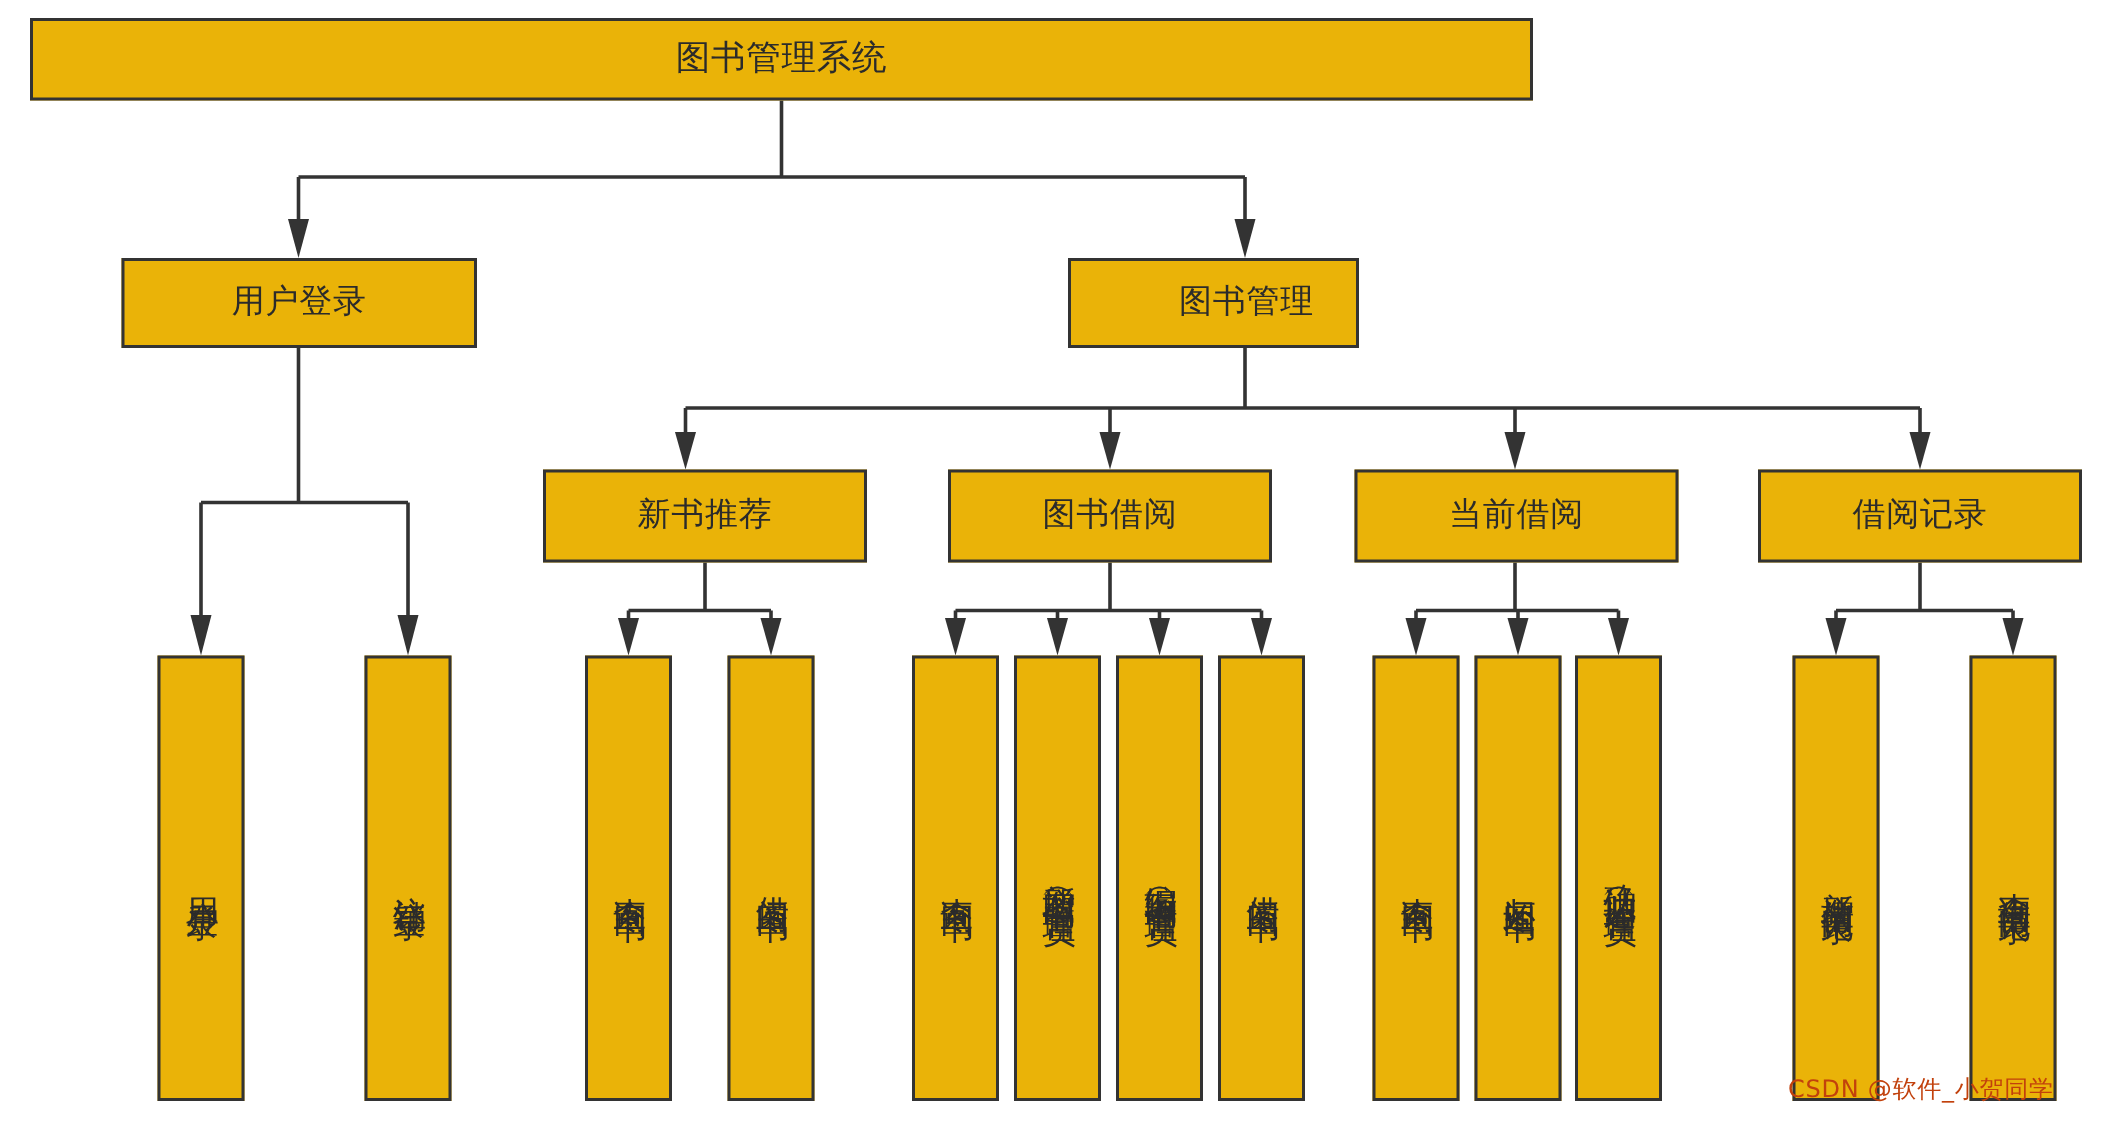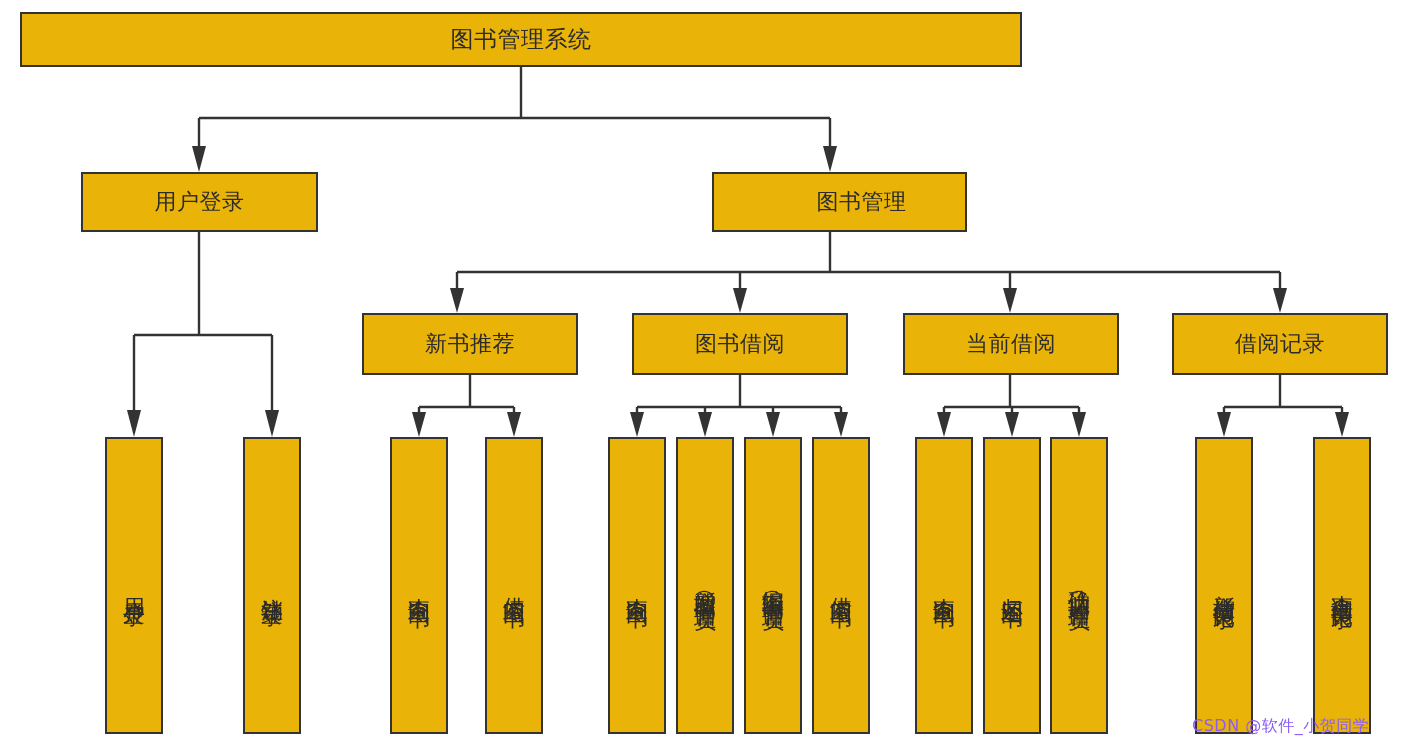--- a/index.html
+++ b/index.html
@@ -75,21 +75,21 @@
     text-orientation: upright;
     font-size: 22px;
     line-height: 1.0;
     letter-spacing: 3px;
     white-space: nowrap;
     text-align: center;
   }
   .watermark {
     position: absolute;
     font-size: 16px;
-    color: #8b5cf6;
+    color: #c2410c;
     white-space: nowrap;
     letter-spacing: 0.5px;
     user-select: none;
   }
 </style>
 </head>
 <body>
 
 <div id="diagram-root">
 
@@ -155,21 +155,21 @@
     <polygon class="conn-arrow" points="1335,412 1349,412 1342,437"></polygon>
   </svg>
 
   <div class="node horiz title" style="left:20px; top:12px; width:1002px; height:55px;">
     <span class="node-label">图书管理系统</span>
   </div>
 
   <div class="node horiz" style="left:81px; top:172px; width:237px; height:60px;">
     <span class="node-label">用户登录</span>
   </div>
-  <div class="node horiz" style="left:712px; top:172px; width:255px; height:60px;padding-left:44px;">
+  <div class="node horiz" style="left:712px; top:172px; width:194px; height:60px;padding-left:44px;">
     <span class="node-label">图书管理</span>
   </div>
 
   <div class="node horiz" style="left:632px; top:313px; width:216px; height:62px;">
     <span class="node-label">图书借阅</span>
   </div>
   <div class="node horiz" style="left:362px; top:313px; width:216px; height:62px;">
     <span class="node-label">新书推荐</span>
   </div>
   <div class="node horiz" style="left:903px; top:313px; width:216px; height:62px;">

